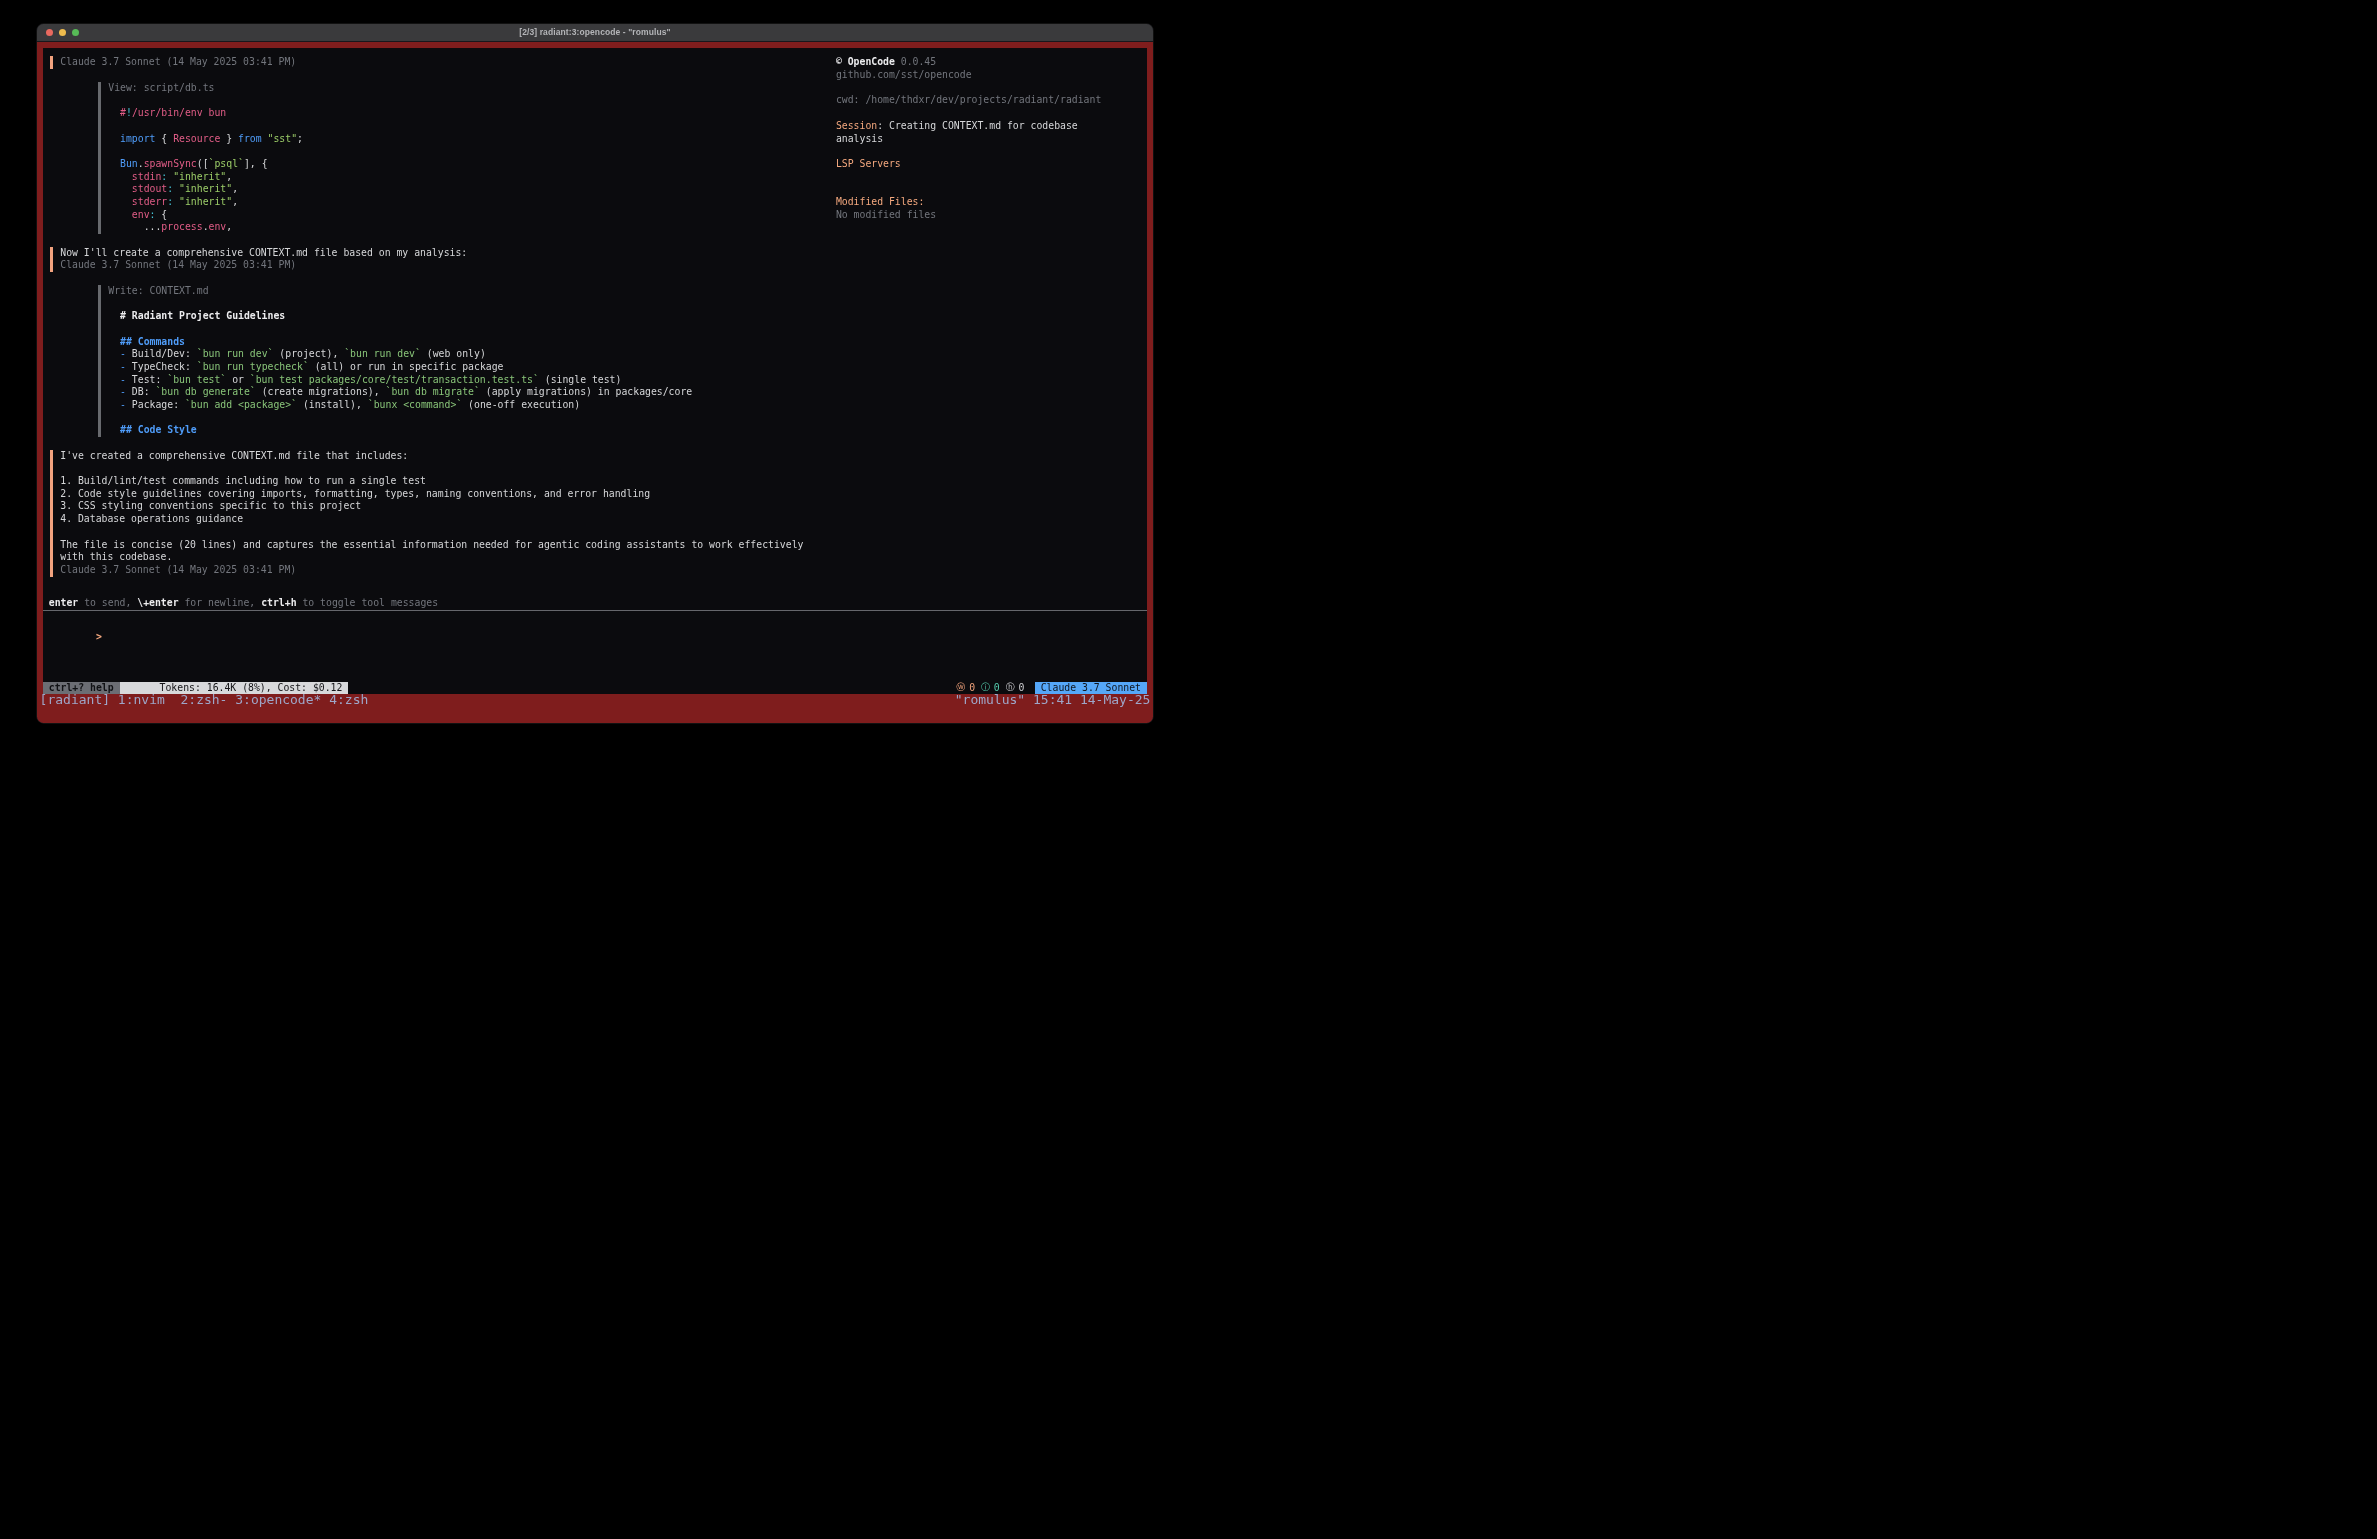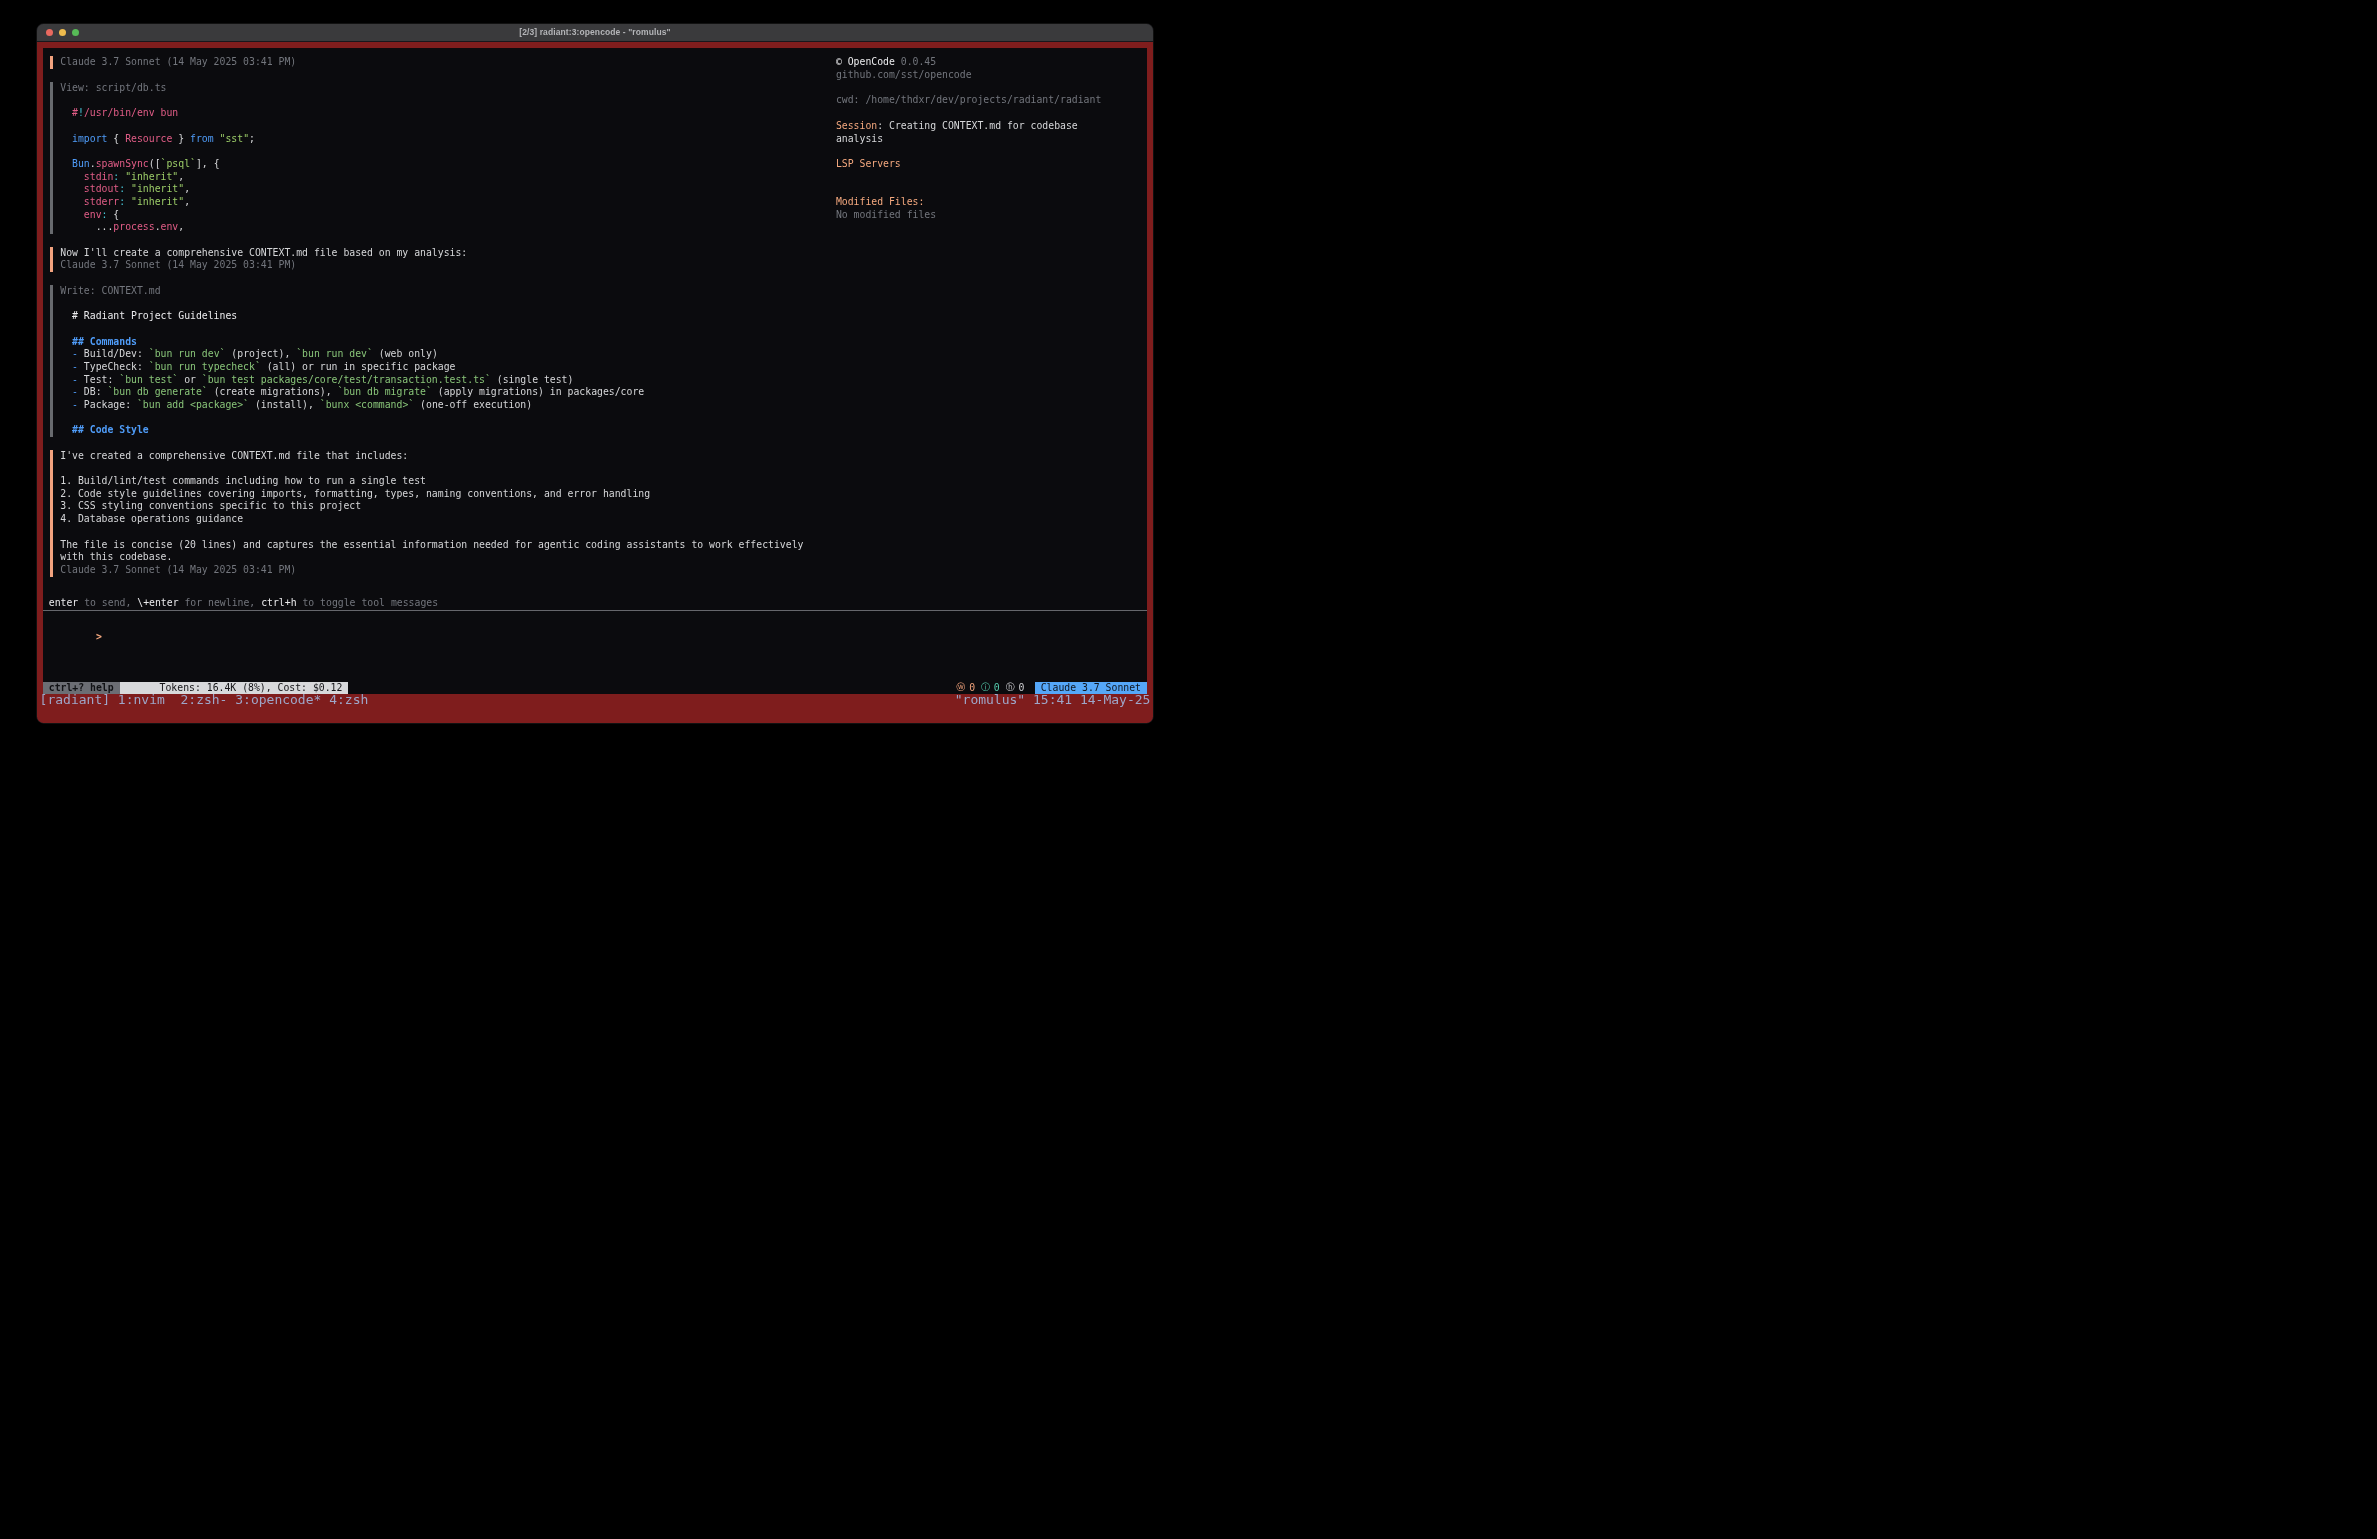--- a/index.html
+++ b/index.html
@@ -22,26 +22,26 @@
   .tl.green  { background:#57ba57; }
 
   .term { position:absolute; top:18px; left:0; right:0; bottom:0; background:#7f1d1d; }
 
   .tui { position:absolute; left:5.9px; top:5.9px; width:1104px; height:646px;
          background:#0b0b0e; font-size:9.8px; line-height:12.7px; color:#d6d7d9; }
 
   .main { position:absolute; left:7.2px; top:8.5px; width:812px; }
   .block { border-left:3.3px solid #6a6a6e; padding-left:7.2px; margin-bottom:12.7px; }
   .block.orange { border-left-color:#f2a37f; }
-  .block.gray   { border-left-color:#686a6e; }
+  .block.gray   { border-left-color:#686a6e;margin-left:48px; }
 
   .line { height:12.7px; white-space:pre; }
 
   .s-fg  { color:#d6d7d9; }
-  .s-fgb { color:#ececee; font-weight:normal; }
+  .s-fgb { color:#ececee; font-weight:bold; }
   .s-dim { color:#73767d; }
   .s-orb { color:#f5a97f; font-weight:normal; }
   .s-bl  { color:#4f9cf8; }
   .s-blb { color:#4f9cf8; font-weight:bold; }
   .s-gr  { color:#9ccd68; }
   .s-gi  { color:#89c579; }
   .s-pk  { color:#e25d87; }
   .s-cy  { color:#47c4d6; }
 
   .sidebar { position:absolute; left:793px; top:8.5px; width:307px; }

